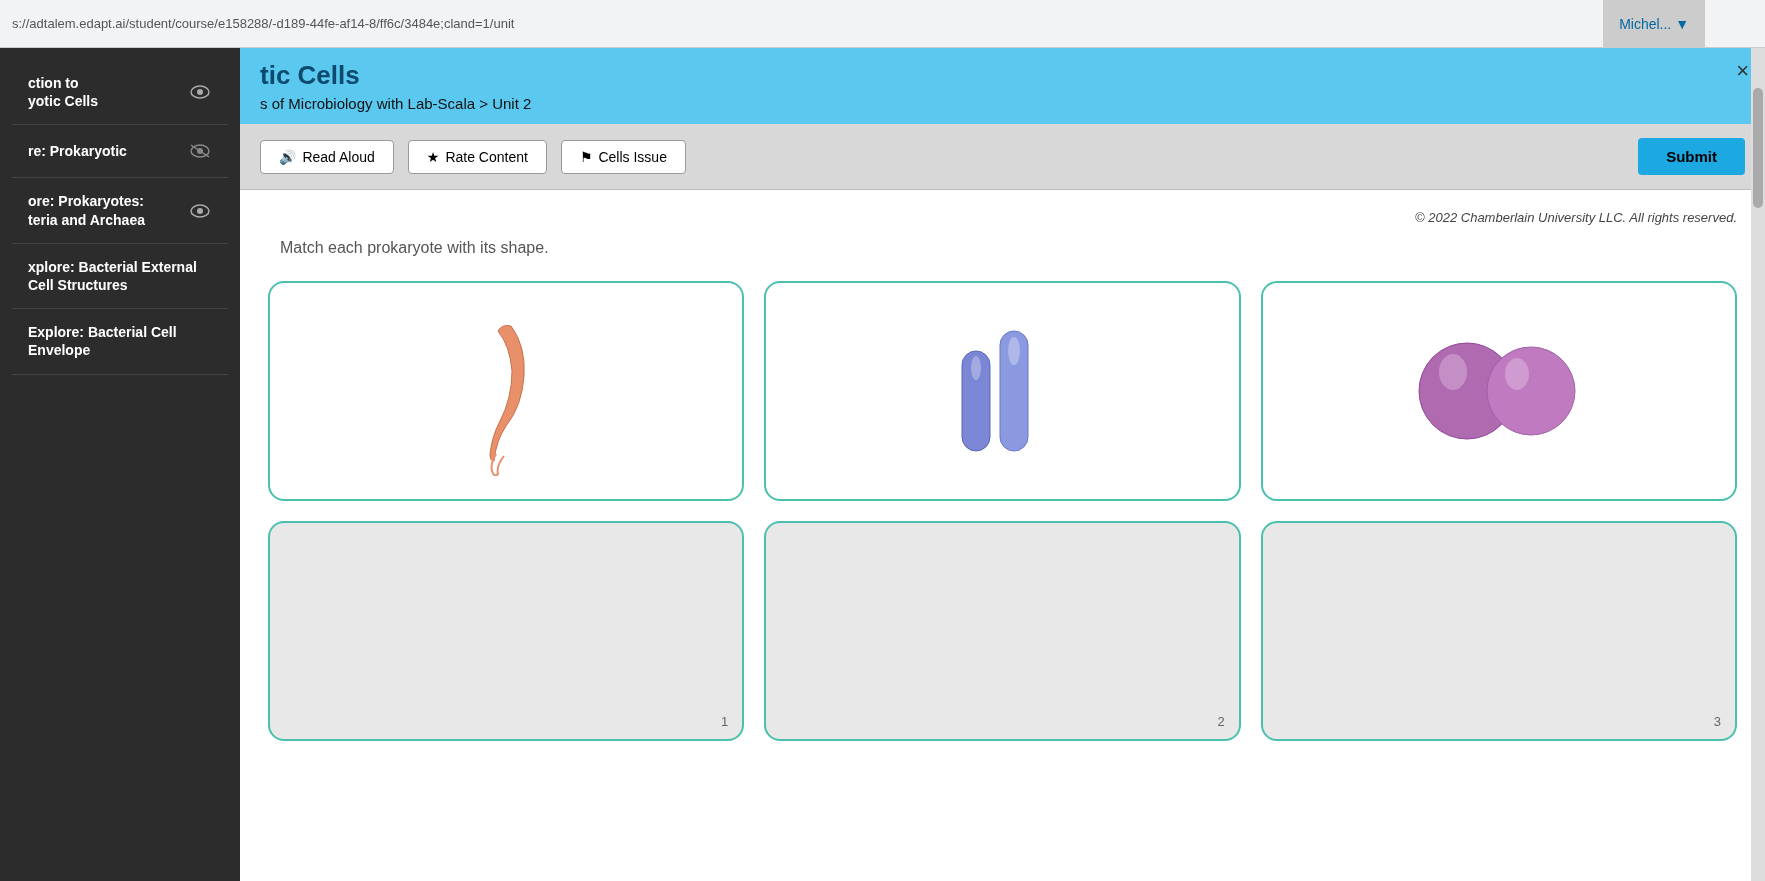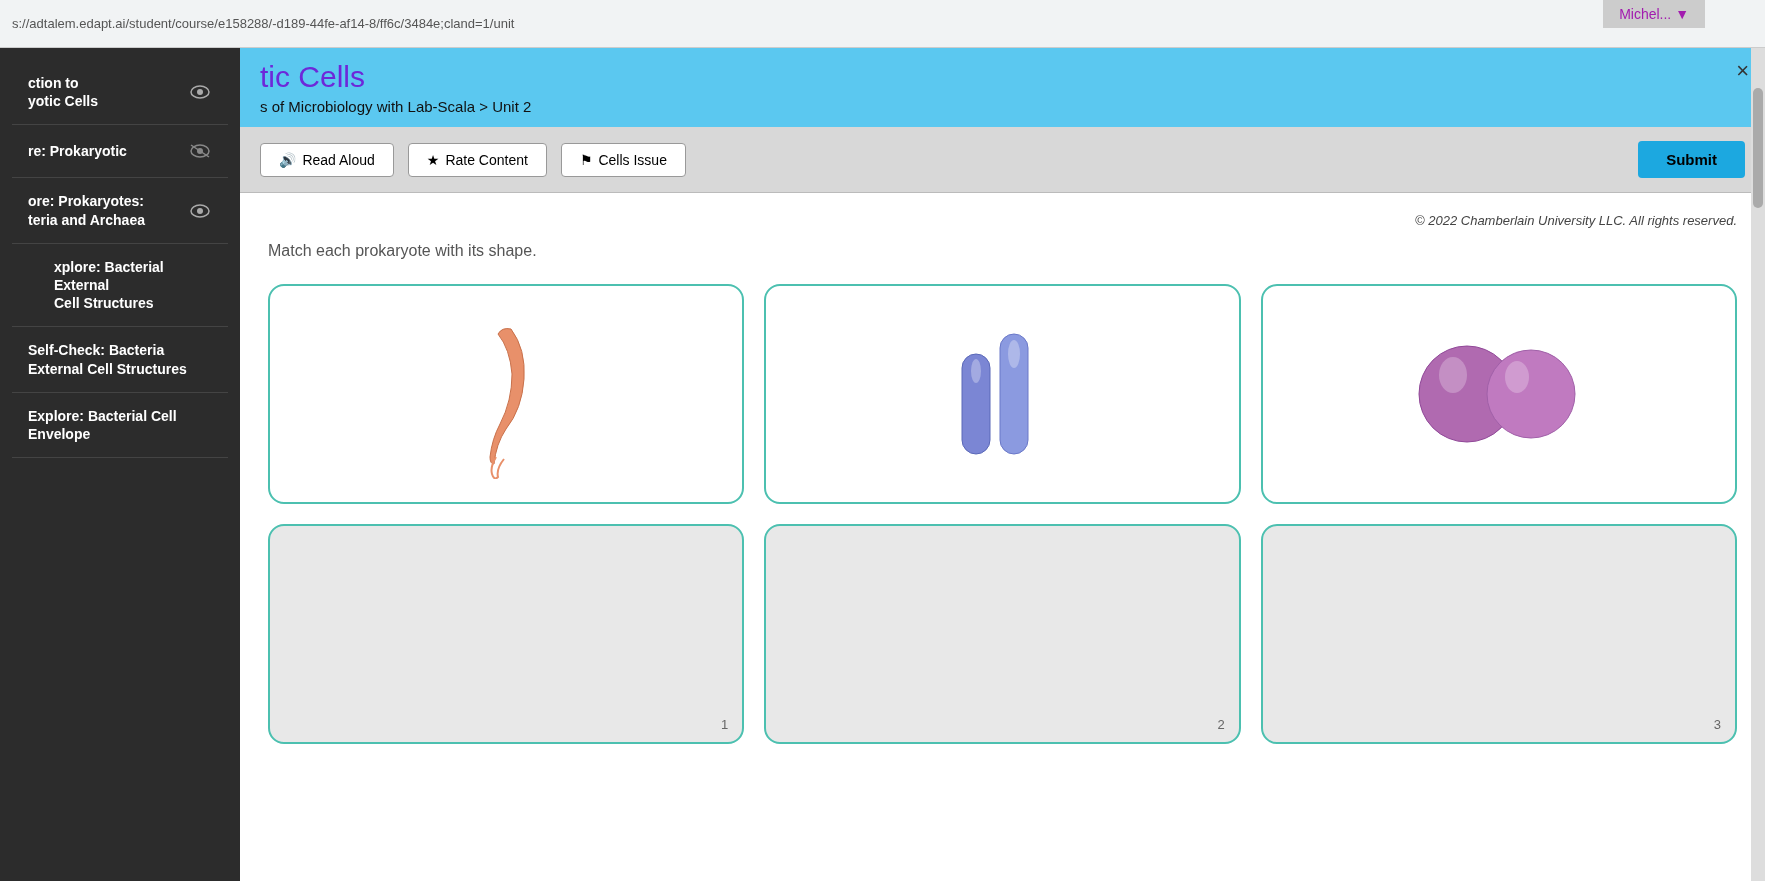--- a/index.html
+++ b/index.html
@@ -73,23 +73,23 @@
 
     
     .content-header {
       background: #5bc8f0;
       padding: 12px 20px;
       display: flex;
       flex-direction: column;
       gap: 4px;
     }
     .page-title {
-      font-size: 30px;
-      font-weight: normal;
-      color: #6d28d9;
+      font-size: 26px;
+      font-weight: bold;
+      color: #0c4a6e;
     }
     .breadcrumb {
       font-size: 15px;
       color: #111;
     }
 
     
     .close-btn {
       position: absolute;
       top: 10px;
@@ -148,20 +148,21 @@
       font-size: 13px;
       color: #444;
       font-style: italic;
       margin-bottom: 14px;
     }
 
     .instruction {
       font-size: 16px;
       color: #555;
       margin-bottom: 24px;
+      margin-left: 12px;
     }
 
     
     .cards-grid {
       display: grid;
       grid-template-columns: repeat(3, 1fr);
       gap: 20px;
       margin-bottom: 20px;
     }
 
@@ -207,23 +208,23 @@
       border-radius: 5px;
       margin-top: 40px;
     }
 
     
     .user-area {
       position: absolute;
       top: 0;
       right: 60px;
       background: #ccc;
-      padding: 6px 16px;
+      padding: 16px 16px;
       font-size: 14px;
-      color: #a21caf;
+      color: #0369a1;
     }
   </style>
 </head>
 <body>
 
 <div class="browser-bar">
   <span style="font-size:13px; color:#555;">s://adtalem.edapt.ai/student/course/e158288/-d189-44fe-af14-8/ff6c/3484e;cland=1/unit</span>
 </div>
 
 <div class="main-container">
@@ -253,26 +254,22 @@
       <span class="sidebar-item-text" style="white-space:pre-line;">ore: Prokaryotes:
 teria and Archaea</span>
       <span class="eye-icon">
         <svg width="20" height="14" viewBox="0 0 20 14" fill="none">
           <ellipse cx="10" cy="7" rx="9" ry="6" stroke="#aaa" stroke-width="1.5"></ellipse>
           <circle cx="10" cy="7" r="3" fill="#aaa"></circle>
         </svg>
       </span>
     </div>
     <div class="sidebar-item">
-      <span class="sidebar-item-text" style="white-space:pre-line;margin-left:26px;">xplore: Bacterial External
+      <span class="sidebar-item-text" style="white-space:pre-line;">xplore: Bacterial External
 Cell Structures</span>
-    </div>
-    <div class="sidebar-item">
-      <span class="sidebar-item-text" style="white-space:pre-line;">Self-Check: Bacteria
-External Cell Structures</span>
     </div>
     <div class="sidebar-item">
       <span class="sidebar-item-text" style="white-space:pre-line;">Explore: Bacterial Cell
 Envelope</span>
     </div>
   </aside>
 
   <div class="content-area">
 
     <div class="content-header">

